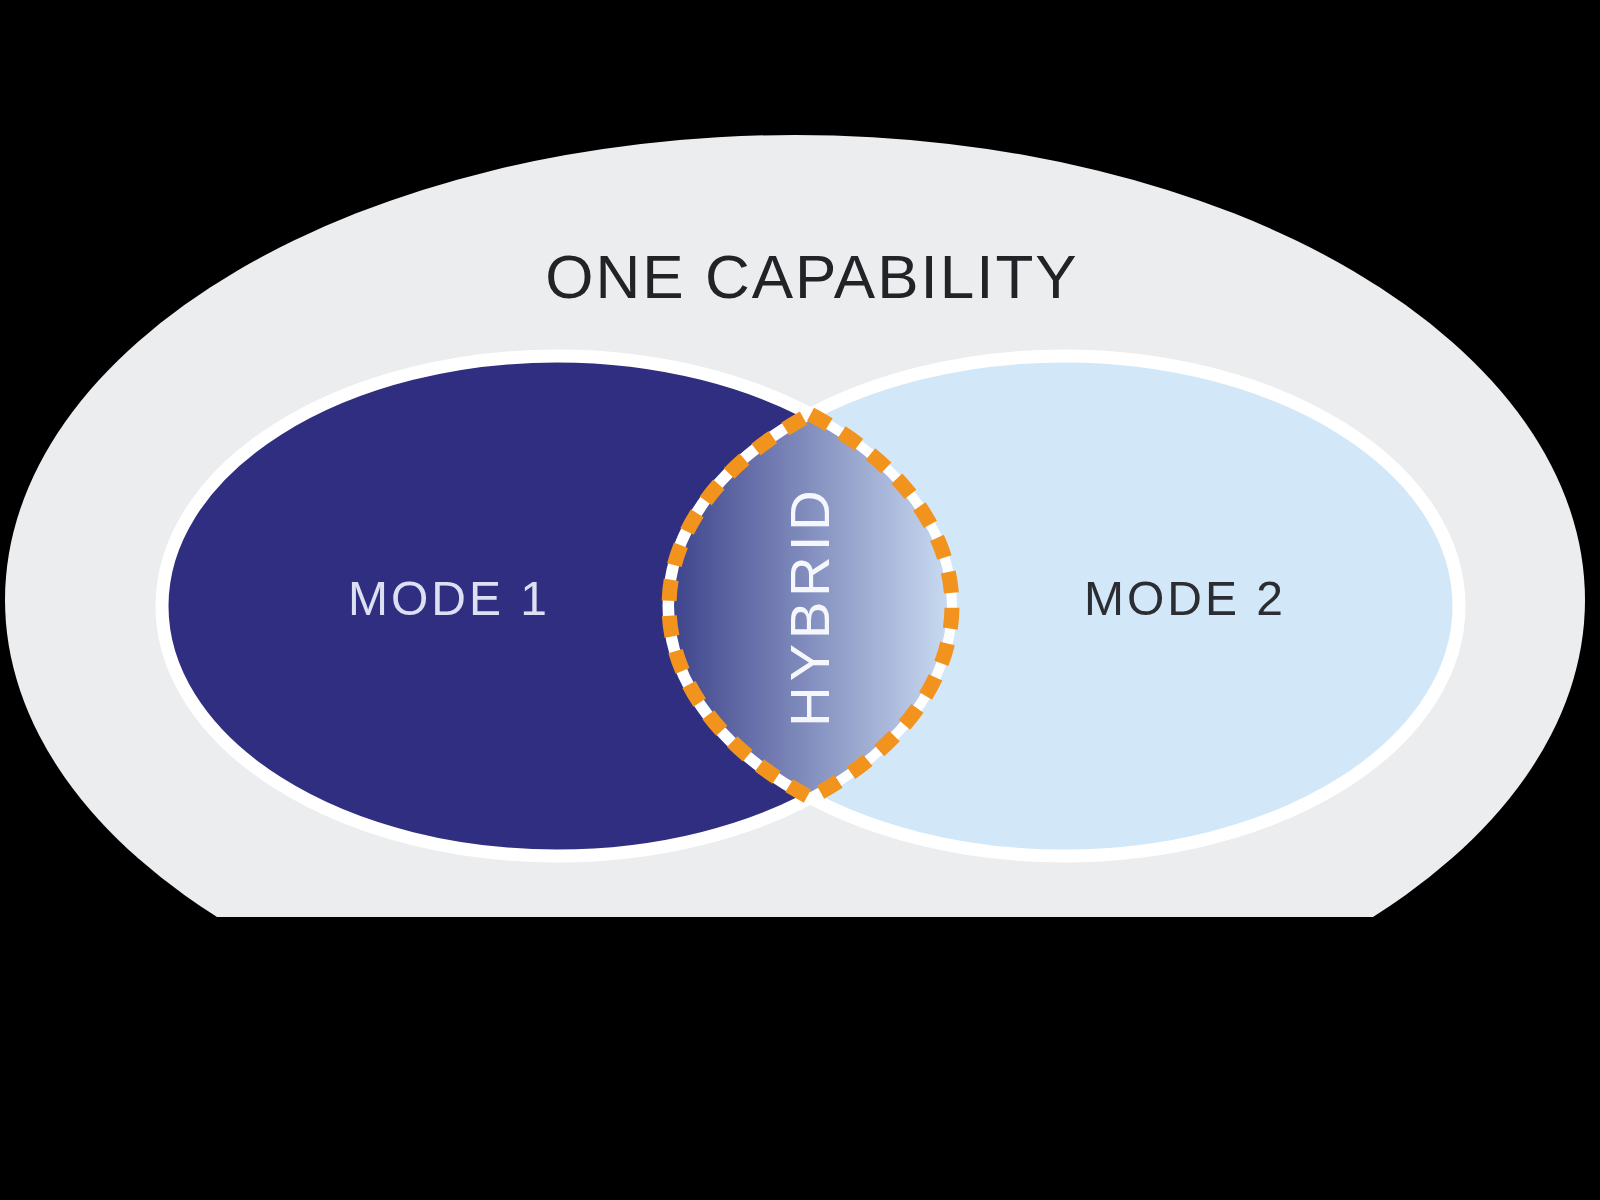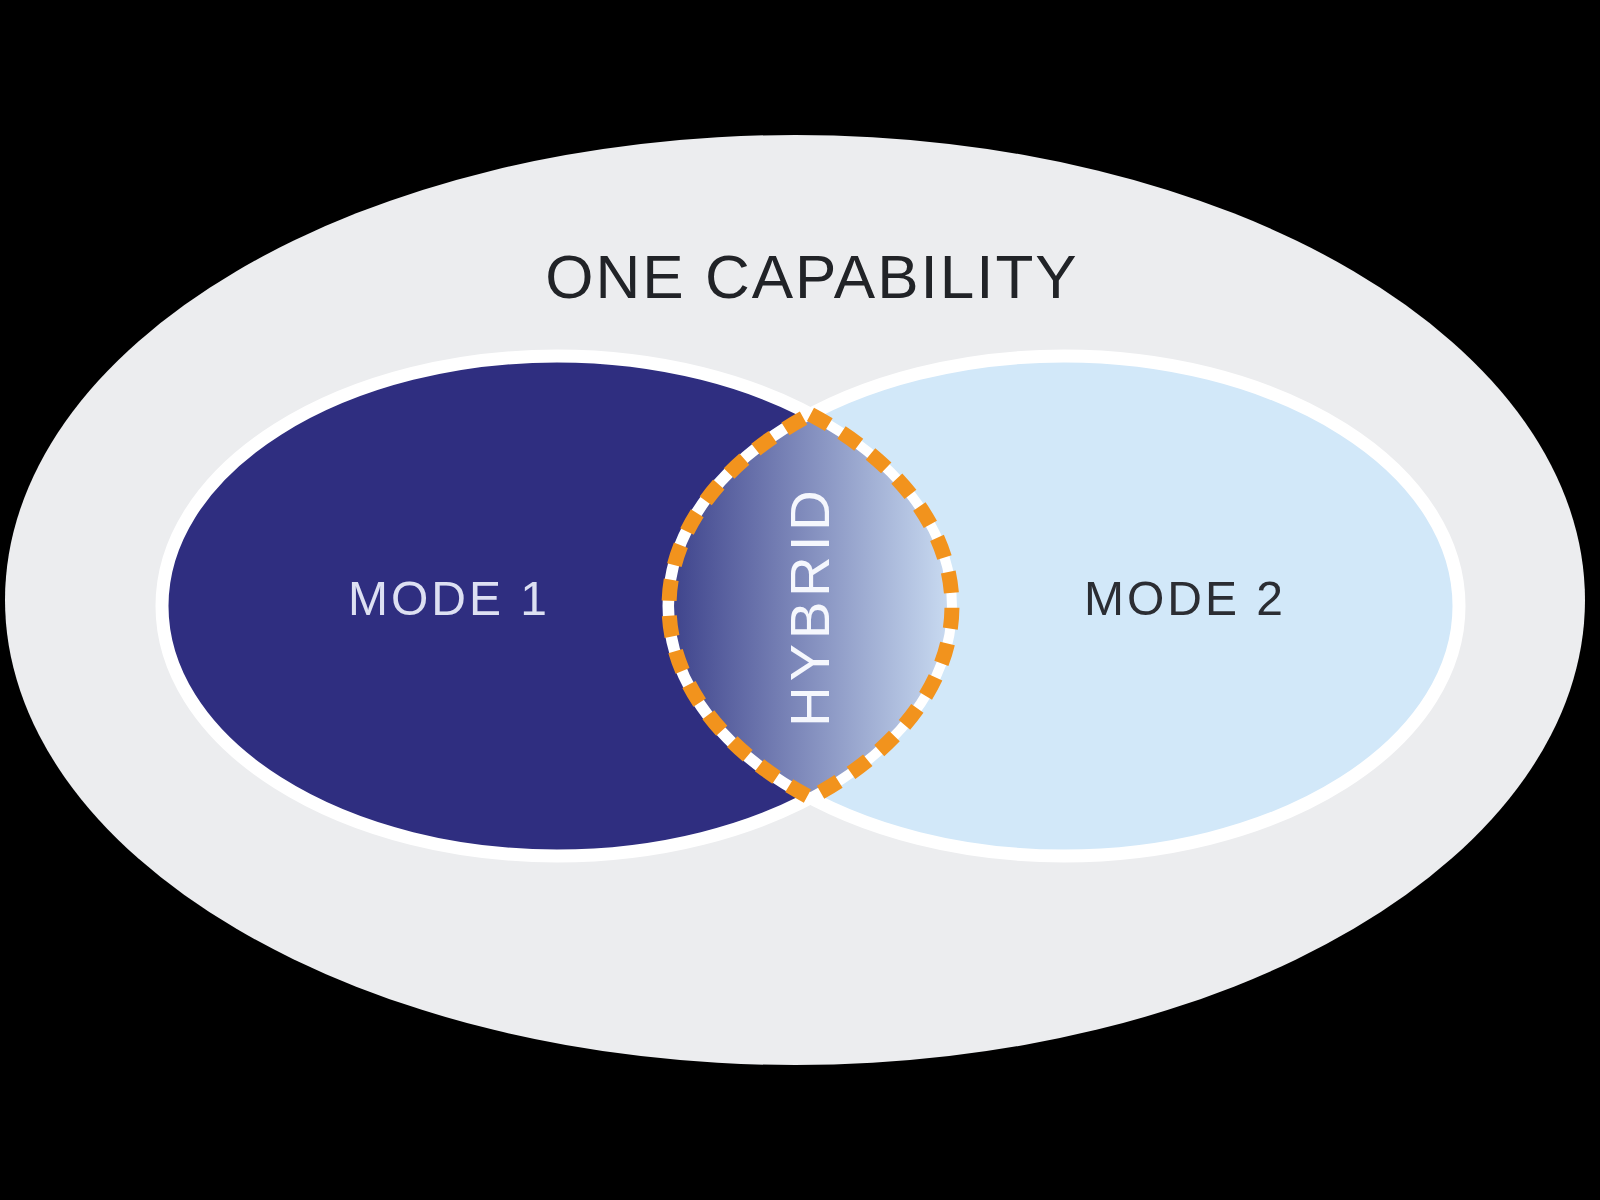--- a/index.html
+++ b/index.html
@@ -3,21 +3,21 @@
 <meta charset="utf-8">
 <style>
   html, body {
     margin: 0;
     padding: 0;
     background: #000000;
   }
   .stage {
     position: relative;
     width: 1600px;
-    height: 1200px;
+    height: 917px;
     background: #5eead4;
     overflow: hidden;
     font-family: "Liberation Sans", sans-serif;
   }
   svg.venn {
     display: block;
     width: 1600px;
     height: 1200px;
   }
   .title-text {

